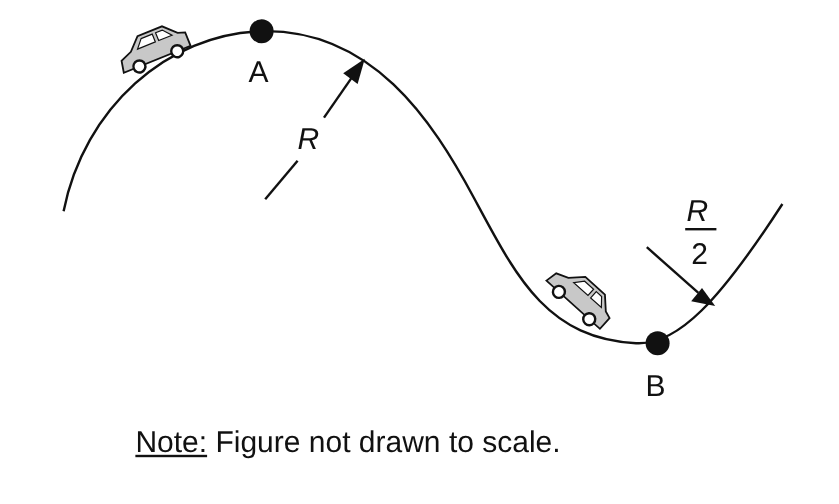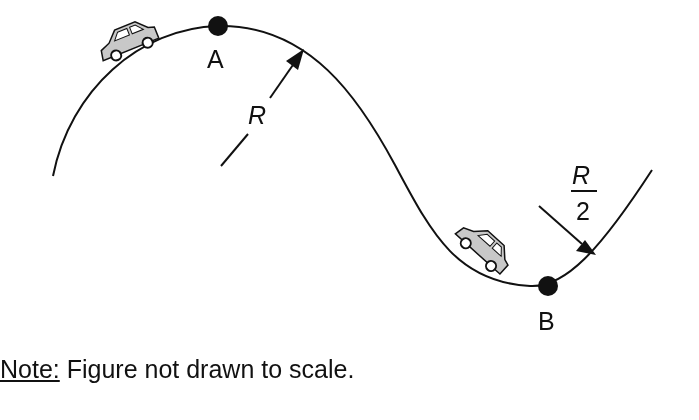--- a/index.html
+++ b/index.html
@@ -1,19 +1,19 @@
 <!DOCTYPE html>
 <html><head>
 <meta charset="utf-8">
 <style>
   html, body { margin:0; padding:0; background:#ffffff; }
   body { width:699px; height:420px; position:relative; overflow:hidden; font-family:"Liberation Sans", sans-serif; }
   svg { position:absolute; left:0; top:0; }
   .lbl { font-family:"Liberation Sans", sans-serif; fill:#111; }
-  .note { position:absolute; left:0; width:580px; top:355px; text-align:left; font-size:25px; color:#111; font-family:"Liberation Sans", sans-serif; }
+  .note { position:absolute; left:0; width:580px; top:355px; text-align:center; font-size:25px; color:#111; font-family:"Liberation Sans", sans-serif; }
   .note u { text-decoration:underline; }
 </style>
 </head>
 <body>
 
 <svg width="699" height="420" viewBox="0 0 699 420">
 
   <path d="M53,176 C70,90 140,28 218,26 C310,24 360,100 395,165 C430,230 455,282 530,286 C565,288 600,250 652,170" fill="none" stroke="#111" stroke-width="2"></path>
 
   <g transform="translate(128,42) rotate(-22)">

